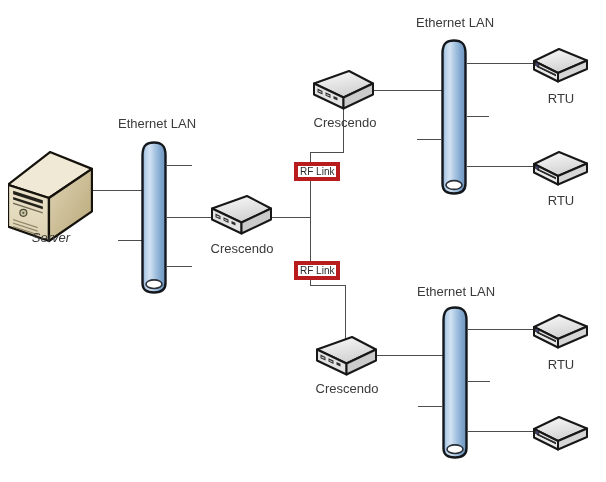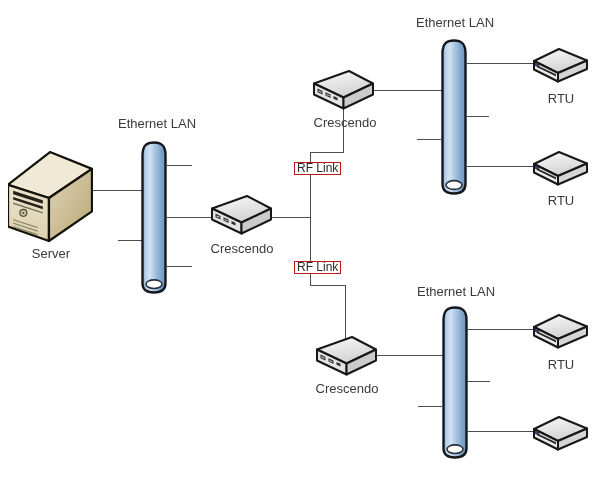--- a/index.html
+++ b/index.html
@@ -7,22 +7,22 @@
     position:relative;width:606px;height:482px;background:#ffffff;overflow:hidden;
     font-family:"Liberation Sans", sans-serif;color:#3a3a3a;
   }
   .node{position:absolute;z-index:2;}
   .node svg{display:block;}
   .lbl{
     position:absolute;z-index:3;text-align:center;font-size:13px;line-height:15px;
     color:#3a3a3a;white-space:nowrap;
   }
   .rf-lbl{
-    position:absolute;z-index:3;font-size:12px;line-height:11px;color:#2b2b2b;
-    background:#ffffff;border:1px solid #b91c1c;padding:0 2px;white-space:nowrap;
+    position:absolute;z-index:3;font-size:10px;line-height:11px;color:#2b2b2b;
+    background:#ffffff;border:4px solid #b91c1c;padding:0 2px;white-space:nowrap;
   }
   .hl,.vl{position:absolute;background:#4d4d4d;z-index:1;}
   .hl{height:1px;}
   .vl{width:1px;}
   .defs{position:absolute;width:0;height:0;overflow:hidden;}
 </style>
 </head>
 <body>
 
 <div class="diagram">
@@ -114,21 +114,21 @@
   <div class="hl" style="left:468px;top:329px;width:66px;"></div>
   <div class="hl" style="left:468px;top:381px;width:22px;"></div>
   <div class="hl" style="left:418px;top:406px;width:24px;"></div>
   <div class="hl" style="left:468px;top:431px;width:66px;"></div>
 
   <div class="node" style="left:8px;top:151px;">
     <svg width="85" height="92" viewBox="0 0 83 90" preserveAspectRatio="none">
         <use href="#sym-server"></use>
       </svg>
   </div>
-  <div class="lbl" style="left:10px;top:246px;width:82px;">Server</div>
+  <div class="lbl" style="left:10px;top:230px;width:82px;font-style:italic;">Server</div>
 
   <div class="node" style="left:141px;top:141px;">
     <svg width="26" height="153" viewBox="0 0 26 153" preserveAspectRatio="none">
         <use href="#sym-cylinder"></use>
       </svg>
   </div>
   <div class="lbl" style="left:106px;top:116px;width:102px;">Ethernet LAN</div>
 
   <div class="node" style="left:211px;top:195px;">
     <svg width="61" height="42" viewBox="0 0 61 42" preserveAspectRatio="none">

